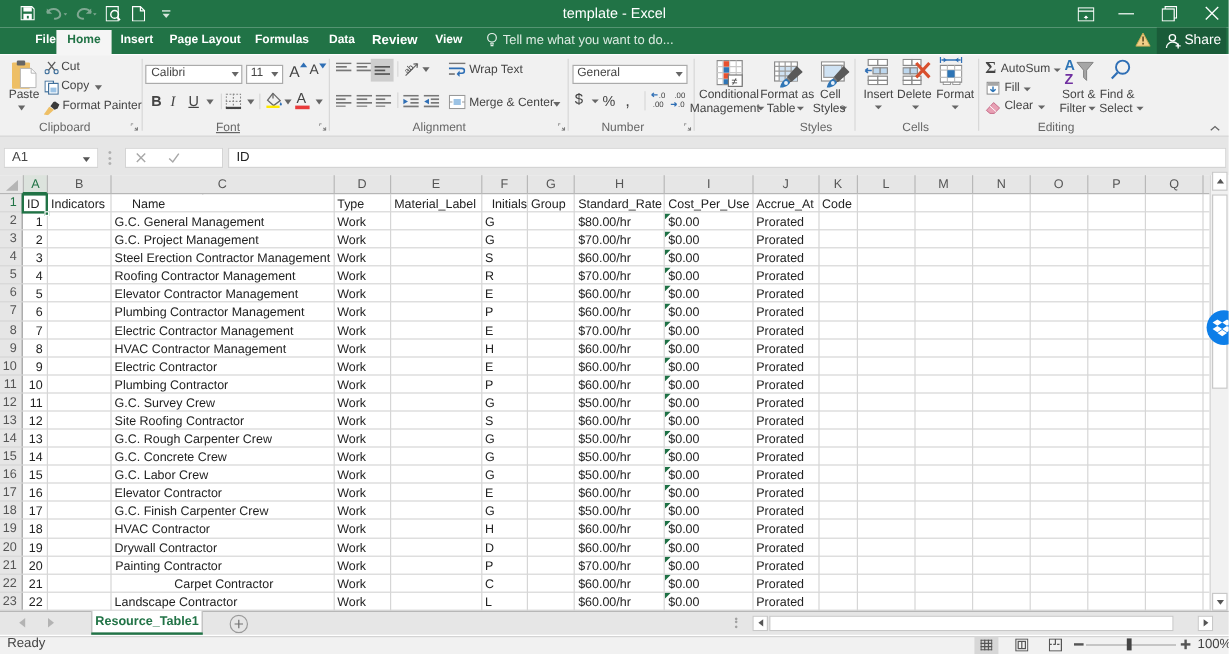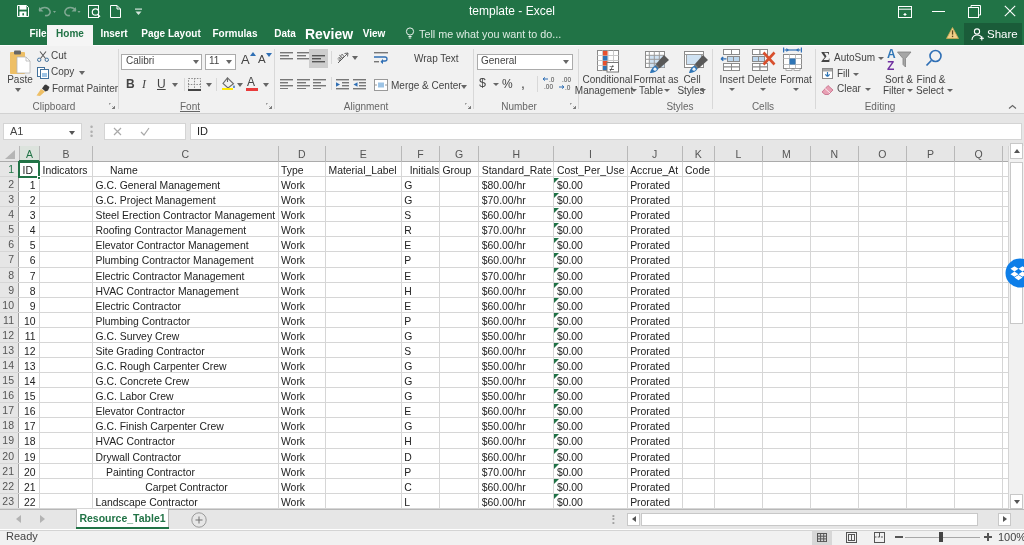--- a/index.html
+++ b/index.html
@@ -55,21 +55,21 @@
 </svg>
 <div class="ab" style="left:0;top:23px;width:1024px;height:22px;background:#217346;"></div>
 <div class="ab" style="left:0;top:45px;width:1024px;height:1px;background:#fdfdfd;"></div>
 <div class="ab" style="left:47px;top:25px;width:46px;height:21px;background:#f5f5f5;"></div>
 <div class="ab" style="left:-2px;top:23px;width:80px;height:22px;line-height:22px;text-align:center;color:#fff;font-size:10px;font-weight:700;">File</div>
 <div class="ab" style="left:30px;top:23px;width:80px;height:22px;line-height:22px;text-align:center;color:#217346;font-size:10px;font-weight:700;">Home</div>
 <div class="ab" style="left:74px;top:23px;width:80px;height:22px;line-height:22px;text-align:center;color:#fff;font-size:10px;font-weight:700;">Insert</div>
 <div class="ab" style="left:131px;top:23px;width:80px;height:22px;line-height:22px;text-align:center;color:#fff;font-size:10px;font-weight:700;">Page Layout</div>
 <div class="ab" style="left:195px;top:23px;width:80px;height:22px;line-height:22px;text-align:center;color:#fff;font-size:10px;font-weight:700;">Formulas</div>
 <div class="ab" style="left:245px;top:23px;width:80px;height:22px;line-height:22px;text-align:center;color:#fff;font-size:10px;font-weight:700;">Data</div>
-<div class="ab" style="left:289px;top:23px;width:80px;height:22px;line-height:22px;text-align:center;color:#fff;font-size:14px;font-weight:700;">Review</div>
+<div class="ab" style="left:289px;top:23px;width:80px;height:22px;line-height:22px;text-align:center;color:#fff;font-size:11px;font-weight:700;">Review</div>
 <div class="ab" style="left:334px;top:23px;width:80px;height:22px;line-height:22px;text-align:center;color:#fff;font-size:10px;font-weight:700;">View</div>
 <svg class="ab" style="left:405px;top:27px" width="10" height="14" viewBox="0 0 10 14">
 <circle cx="5" cy="4.5" r="3.6" fill="none" stroke="#e9f1ec" stroke-width="1"></circle>
 <line x1="3.4" y1="9.5" x2="6.6" y2="9.5" stroke="#e9f1ec"></line>
 <line x1="3.8" y1="11" x2="6.2" y2="11" stroke="#e9f1ec"></line>
 </svg>
 <div class="ab" style="left:419px;top:23px;height:22px;line-height:22px;color:#ddebe2;font-size:10.8px;">Tell me what you want to do...</div>
 <svg class="ab" style="left:946px;top:27px" width="13" height="12" viewBox="0 0 13 12">
 <path d="M6.5 0.5 L12.5 11.5 L0.5 11.5 Z" fill="#f2cf88" stroke="#c8a952" stroke-width="0.8"></path>
 <rect x="5.9" y="3.4" width="1.3" height="4.2" fill="#5a4a1e"></rect>
@@ -233,21 +233,21 @@
 <path d="M4.5 3.2 l-4 2.3 l4 2.3 z" fill="#2f6fb5"></path>
 </svg>
 <svg class="ab" style="left:374px;top:52px" width="14" height="12" viewBox="0 0 14 12">
 <g fill="#777">
       <rect x="0" y="0" width="14" height="1.4"></rect>
       <rect x="0" y="9" width="5" height="1.4"></rect>
     </g>
 <path d="M0 5 h11 a2 2 0 0 1 0 4 h-3" fill="none" stroke="#2f6fb5" stroke-width="1.3"></path>
 <path d="M9 6.8 l-2.5 2.9 l2.5 2.5 z" fill="#2f6fb5"></path>
 </svg>
-<div class="ab" style="left:414px;top:53px;color:#444;font-size:10px;">Wrap Text</div>
+<div class="ab" style="left:391px;top:53px;color:#444;font-size:10px;">Wrap Text</div>
 <svg class="ab" style="left:374px;top:79px" width="14" height="12" viewBox="0 0 14 12">
 <rect x="0.5" y="0.5" width="13" height="11" fill="#fff" stroke="#999"></rect>
 <line x1="0.5" y1="6" x2="3" y2="6" stroke="#999"></line>
     <line x1="11" y1="6" x2="13.5" y2="6" stroke="#999"></line>
 <rect x="4" y="3.5" width="6" height="5" fill="#9cc3e5"></rect>
 </svg>
 <div class="ab" style="left:391px;top:80px;color:#444;font-size:10px;">Merge &amp; Center</div>
 <div class="ab" style="left:461px;top:84.5px;width:0;height:0;border-left:3.5px solid transparent;border-right:3.5px solid transparent;border-top:4px solid #666;"></div>
 <div class="ab" style="left:476.5px;top:53.5px;width:96px;height:16px;background:#fff;border:1px solid #ababab;"></div>
 <div class="ab" style="left:481px;top:55px;color:#444;font-size:10px;">General</div>
@@ -629,21 +629,21 @@
 <div class="ab" style="left:92px;top:327.88px;width:185.5px;height:15.08px;line-height:17.28px;text-align:left;padding-left:3.5px;color:#222;font-size:10.4px;white-space:nowrap;overflow:visible;">G.C. Survey Crew</div>
 <div class="ab" style="left:277.5px;top:327.88px;width:47.5px;height:15.08px;line-height:17.28px;text-align:left;padding-left:3.5px;color:#222;font-size:10.4px;white-space:nowrap;overflow:visible;">Work</div>
 <div class="ab" style="left:400.7px;top:327.88px;width:38.30000000000001px;height:15.08px;line-height:17.28px;text-align:left;padding-left:3.5px;color:#222;font-size:10.4px;white-space:nowrap;overflow:visible;">G</div>
 <div class="ab" style="left:478.3px;top:327.88px;width:75.09999999999997px;height:15.08px;line-height:17.28px;text-align:left;padding-left:3.5px;color:#222;font-size:10.4px;white-space:nowrap;overflow:visible;">$50.00/hr</div>
 <div class="ab" style="left:553.4px;top:327.88px;width:73.30000000000007px;height:15.08px;line-height:17.28px;text-align:left;padding-left:3.5px;color:#222;font-size:10.4px;white-space:nowrap;overflow:visible;">$0.00</div>
 <svg class="ab" style="left:553.9px;top:328.38px" width="5" height="5" viewBox="0 0 5 5">
     <path d="M0 0 L5 0 L0 5 Z" fill="#1e7145"></path>
   </svg>
 <div class="ab" style="left:626.7px;top:327.88px;width:54.89999999999998px;height:15.08px;line-height:17.28px;text-align:left;padding-left:3.5px;color:#222;font-size:10.4px;white-space:nowrap;overflow:visible;">Prorated</div>
 <div class="ab" style="left:19px;top:342.96000000000004px;width:20px;height:15.08px;line-height:17.28px;text-align:right;padding-right:3.5px;color:#222;font-size:10.4px;white-space:nowrap;overflow:visible;">12</div>
-<div class="ab" style="left:92px;top:342.96000000000004px;width:185.5px;height:15.08px;line-height:17.28px;text-align:left;padding-left:3.5px;color:#222;font-size:10.4px;white-space:nowrap;overflow:visible;">Site Grading Contractor</div>
+<div class="ab" style="left:92px;top:342.96000000000004px;width:185.5px;height:15.08px;line-height:17.28px;text-align:left;padding-left:3.5px;color:#222;font-size:10.4px;white-space:nowrap;overflow:visible;">Site Roofing Contractor</div>
 <div class="ab" style="left:277.5px;top:342.96000000000004px;width:47.5px;height:15.08px;line-height:17.28px;text-align:left;padding-left:3.5px;color:#222;font-size:10.4px;white-space:nowrap;overflow:visible;">Work</div>
 <div class="ab" style="left:400.7px;top:342.96000000000004px;width:38.30000000000001px;height:15.08px;line-height:17.28px;text-align:left;padding-left:3.5px;color:#222;font-size:10.4px;white-space:nowrap;overflow:visible;">S</div>
 <div class="ab" style="left:478.3px;top:342.96000000000004px;width:75.09999999999997px;height:15.08px;line-height:17.28px;text-align:left;padding-left:3.5px;color:#222;font-size:10.4px;white-space:nowrap;overflow:visible;">$60.00/hr</div>
 <div class="ab" style="left:553.4px;top:342.96000000000004px;width:73.30000000000007px;height:15.08px;line-height:17.28px;text-align:left;padding-left:3.5px;color:#222;font-size:10.4px;white-space:nowrap;overflow:visible;">$0.00</div>
 <svg class="ab" style="left:553.9px;top:343.46000000000004px" width="5" height="5" viewBox="0 0 5 5">
     <path d="M0 0 L5 0 L0 5 Z" fill="#1e7145"></path>
   </svg>
 <div class="ab" style="left:626.7px;top:342.96000000000004px;width:54.89999999999998px;height:15.08px;line-height:17.28px;text-align:left;padding-left:3.5px;color:#222;font-size:10.4px;white-space:nowrap;overflow:visible;">Prorated</div>
 <div class="ab" style="left:19px;top:358.03999999999996px;width:20px;height:15.08px;line-height:17.28px;text-align:right;padding-right:3.5px;color:#222;font-size:10.4px;white-space:nowrap;overflow:visible;">13</div>
 <div class="ab" style="left:92px;top:358.03999999999996px;width:185.5px;height:15.08px;line-height:17.28px;text-align:left;padding-left:3.5px;color:#222;font-size:10.4px;white-space:nowrap;overflow:visible;">G.C. Rough Carpenter Crew</div>
@@ -709,21 +709,21 @@
 <div class="ab" style="left:92px;top:448.52px;width:185.5px;height:15.08px;line-height:17.28px;text-align:left;padding-left:3.5px;color:#222;font-size:10.4px;white-space:nowrap;overflow:visible;">Drywall Contractor</div>
 <div class="ab" style="left:277.5px;top:448.52px;width:47.5px;height:15.08px;line-height:17.28px;text-align:left;padding-left:3.5px;color:#222;font-size:10.4px;white-space:nowrap;overflow:visible;">Work</div>
 <div class="ab" style="left:400.7px;top:448.52px;width:38.30000000000001px;height:15.08px;line-height:17.28px;text-align:left;padding-left:3.5px;color:#222;font-size:10.4px;white-space:nowrap;overflow:visible;">D</div>
 <div class="ab" style="left:478.3px;top:448.52px;width:75.09999999999997px;height:15.08px;line-height:17.28px;text-align:left;padding-left:3.5px;color:#222;font-size:10.4px;white-space:nowrap;overflow:visible;">$60.00/hr</div>
 <div class="ab" style="left:553.4px;top:448.52px;width:73.30000000000007px;height:15.08px;line-height:17.28px;text-align:left;padding-left:3.5px;color:#222;font-size:10.4px;white-space:nowrap;overflow:visible;">$0.00</div>
 <svg class="ab" style="left:553.9px;top:449.02px" width="5" height="5" viewBox="0 0 5 5">
     <path d="M0 0 L5 0 L0 5 Z" fill="#1e7145"></path>
   </svg>
 <div class="ab" style="left:626.7px;top:448.52px;width:54.89999999999998px;height:15.08px;line-height:17.28px;text-align:left;padding-left:3.5px;color:#222;font-size:10.4px;white-space:nowrap;overflow:visible;">Prorated</div>
 <div class="ab" style="left:19px;top:463.6px;width:20px;height:15.08px;line-height:17.28px;text-align:right;padding-right:3.5px;color:#222;font-size:10.4px;white-space:nowrap;overflow:visible;">20</div>
-<div class="ab" style="left:92px;top:463.6px;width:185.5px;height:15.08px;line-height:17.28px;text-align:left;padding-left:14px;color:#222;font-size:10.4px;white-space:nowrap;overflow:visible;">Painting Contractor</div>
+<div class="ab" style="left:92px;top:463.6px;width:185.5px;height:15.08px;line-height:17.28px;text-align:left;padding-left:4px;color:#222;font-size:10.4px;white-space:nowrap;overflow:visible;">Painting Contractor</div>
 <div class="ab" style="left:277.5px;top:463.6px;width:47.5px;height:15.08px;line-height:17.28px;text-align:left;padding-left:3.5px;color:#222;font-size:10.4px;white-space:nowrap;overflow:visible;">Work</div>
 <div class="ab" style="left:400.7px;top:463.6px;width:38.30000000000001px;height:15.08px;line-height:17.28px;text-align:left;padding-left:3.5px;color:#222;font-size:10.4px;white-space:nowrap;overflow:visible;">P</div>
 <div class="ab" style="left:478.3px;top:463.6px;width:75.09999999999997px;height:15.08px;line-height:17.28px;text-align:left;padding-left:3.5px;color:#222;font-size:10.4px;white-space:nowrap;overflow:visible;">$70.00/hr</div>
 <div class="ab" style="left:553.4px;top:463.6px;width:73.30000000000007px;height:15.08px;line-height:17.28px;text-align:left;padding-left:3.5px;color:#222;font-size:10.4px;white-space:nowrap;overflow:visible;">$0.00</div>
 <svg class="ab" style="left:553.9px;top:464.1px" width="5" height="5" viewBox="0 0 5 5">
     <path d="M0 0 L5 0 L0 5 Z" fill="#1e7145"></path>
   </svg>
 <div class="ab" style="left:626.7px;top:463.6px;width:54.89999999999998px;height:15.08px;line-height:17.28px;text-align:left;padding-left:3.5px;color:#222;font-size:10.4px;white-space:nowrap;overflow:visible;">Prorated</div>
 <div class="ab" style="left:19px;top:478.68px;width:20px;height:15.08px;line-height:17.28px;text-align:right;padding-right:3.5px;color:#222;font-size:10.4px;white-space:nowrap;overflow:visible;">21</div>
 <div class="ab" style="left:92px;top:478.68px;width:185.5px;height:15.08px;line-height:17.28px;text-align:center;padding-left:3.5px;color:#222;font-size:10.4px;white-space:nowrap;overflow:visible;">Carpet Contractor</div>

